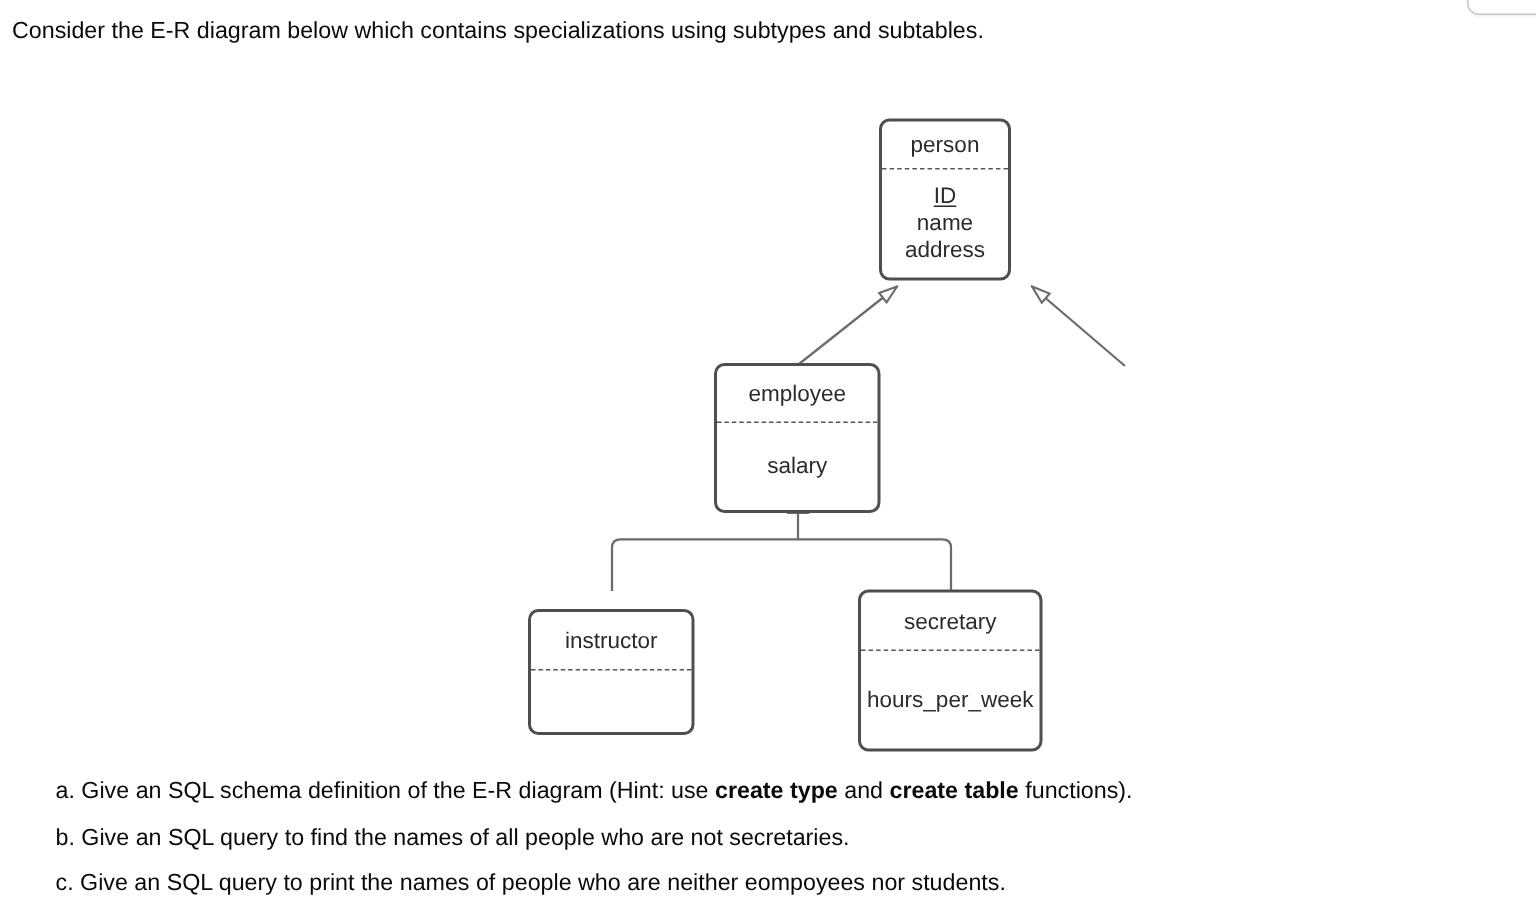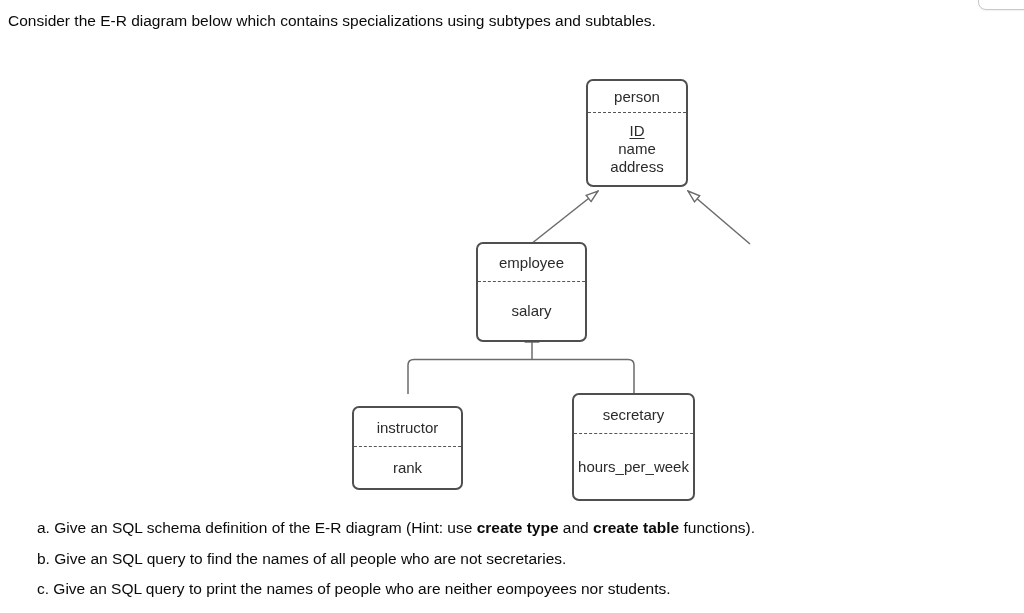--- a/index.html
+++ b/index.html
@@ -95,21 +95,21 @@
     align-items: center;
     justify-content: center;
     line-height: 18px;
   }
   .attr { white-space: nowrap; }
   .underline {
     text-decoration: underline;
     text-underline-offset: 2px;
   }
 
-  .person     { left: 586px; top: 79px;  width: 102px; height: 108px; }
+  .person     { left: 586px; top: 79px;  width: 88px; height: 108px; }
   .employee   { left: 476px; top: 242px; width: 111px; height: 100px; }
   .student    { left: 696px; top: 242px; width: 111px; height: 84px; }
   .instructor { left: 352px; top: 406px; width: 111px; height: 84px; }
   .secretary  { left: 572px; top: 393px; width: 123px; height: 108px; }
 
   .person .ebox-title { height: 31px; }
   .employee .ebox-title, .student .ebox-title { height: 37px; }
   .instructor .ebox-title, .secretary .ebox-title { height: 38px; }
 
   
@@ -161,23 +161,20 @@
   <div class="ebox employee">
     <div class="ebox-title">employee</div>
     <div class="ebox-attrs">
       <div class="attr">salary</div>
     </div>
   </div>
 
 
   <div class="ebox instructor">
     <div class="ebox-title">instructor</div>
-    <div class="ebox-attrs">
-      <div class="attr">rank</div>
-    </div>
   </div>
 
   <div class="ebox secretary">
     <div class="ebox-title">secretary</div>
     <div class="ebox-attrs">
       <div class="attr">hours_per_week</div>
     </div>
   </div>
 
 </div>

